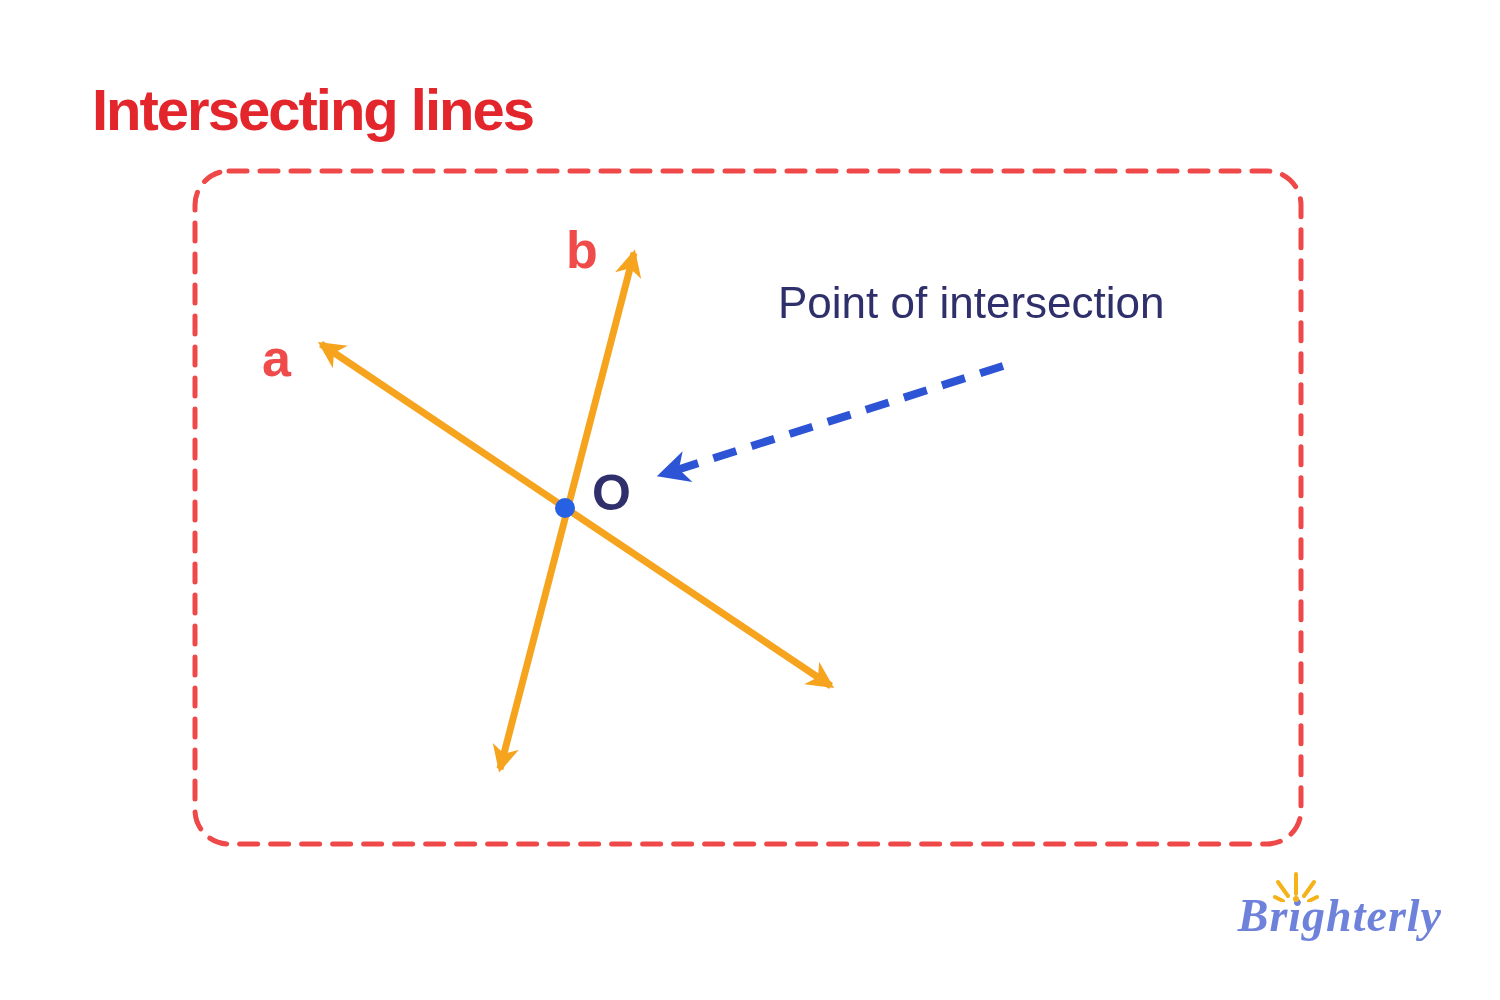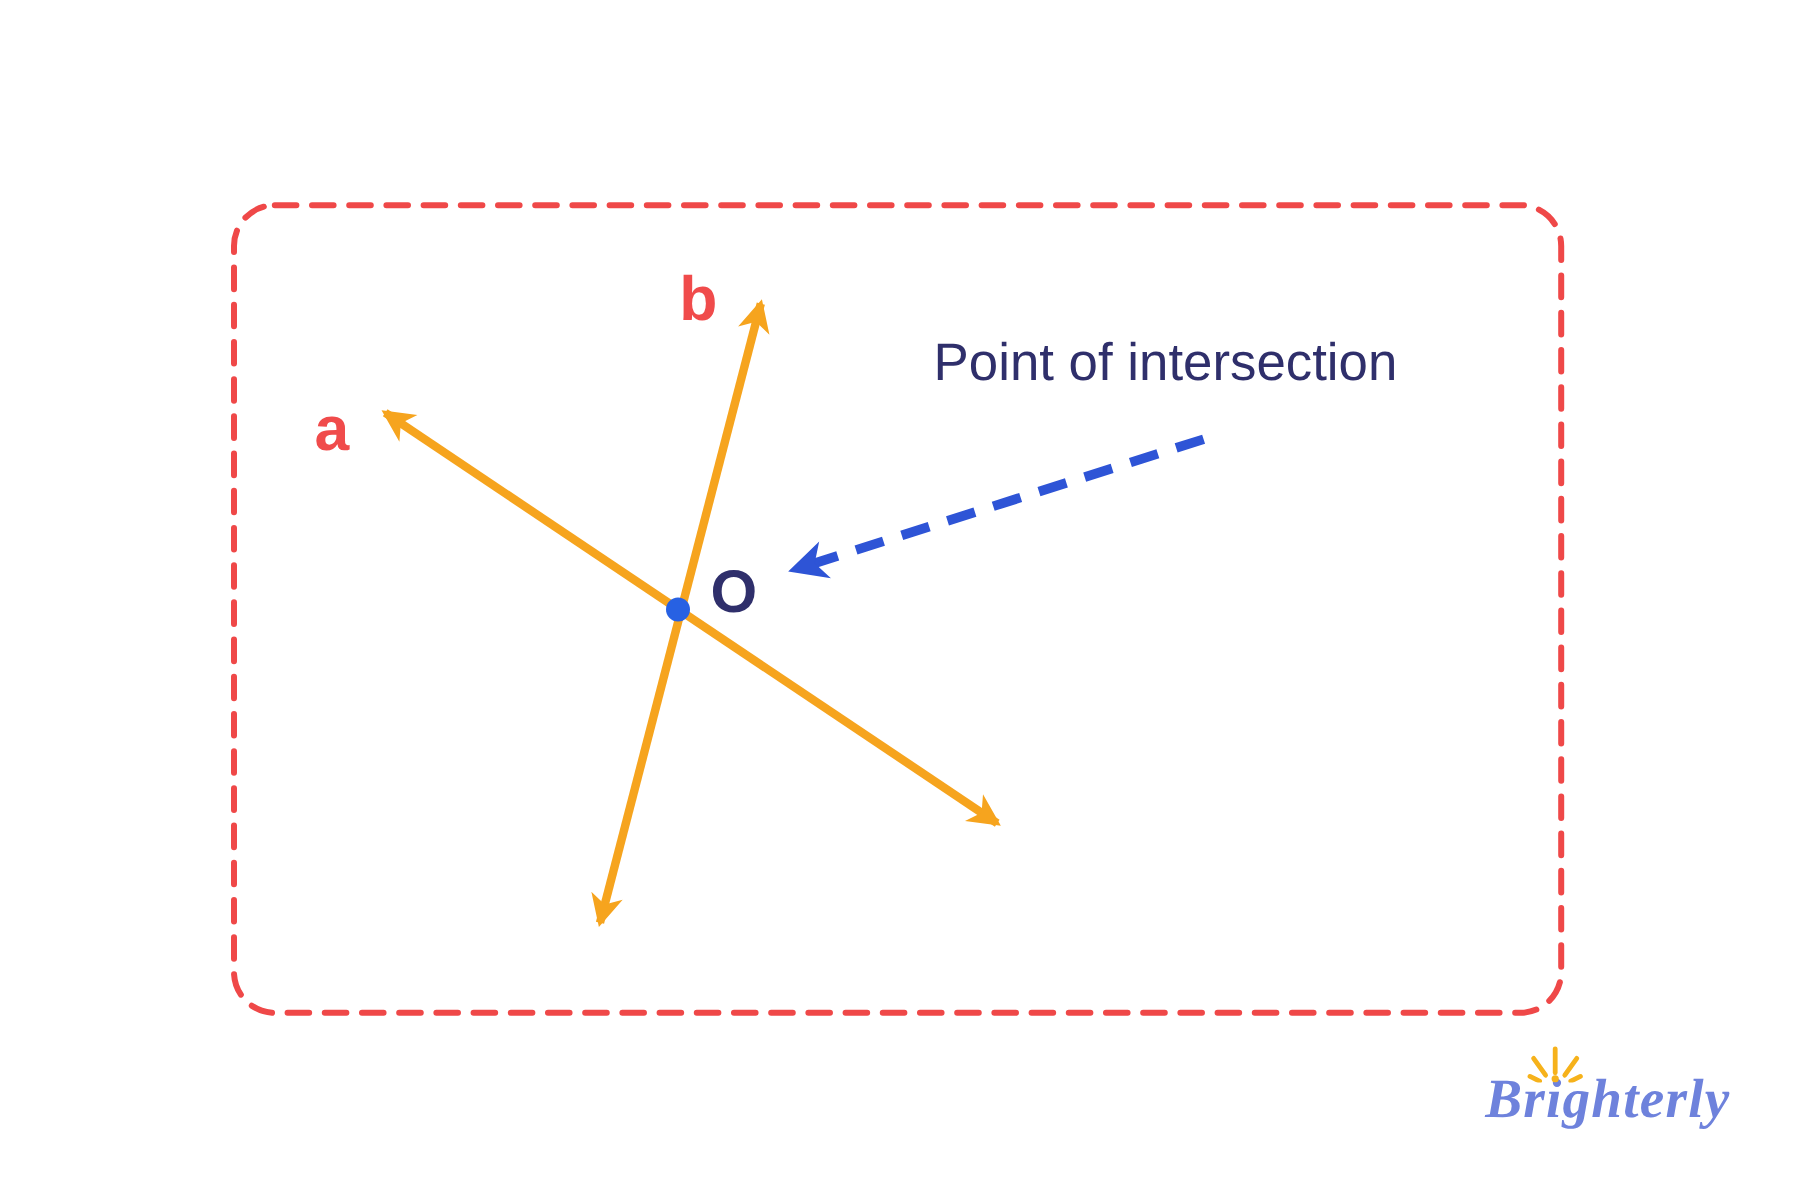--- a/index.html
+++ b/index.html
@@ -77,20 +77,21 @@
     top: -16px;
     width: 48px;
     height: 34px;
   }
 </style>
 </head>
 <body>
 
 <div class="canvas">
 
+  <h1 class="page-title">Intersecting lines</h1>
 
   <svg class="diagram-svg" viewBox="0 0 1500 1000" xmlns="http://www.w3.org/2000/svg">
     <defs>
       <marker id="arrow-orange" viewBox="0 0 12 12" refX="10" refY="6" markerWidth="4.2" markerHeight="4.2" orient="auto-start-reverse">
         <path d="M0.5,0.5 L11.5,6 L0.5,11.5 L3.6,6 Z" fill="var(--line-orange, #f6a41e)"></path>
       </marker>
       <marker id="arrow-blue" viewBox="0 0 12 12" refX="10" refY="6" markerWidth="4.4" markerHeight="4.4" orient="auto-start-reverse">
         <path d="M0.5,0.5 L11.5,6 L0.5,11.5 L3.6,6 Z" fill="var(--arrow-blue, #2e54d6)"></path>
       </marker>
     </defs>

